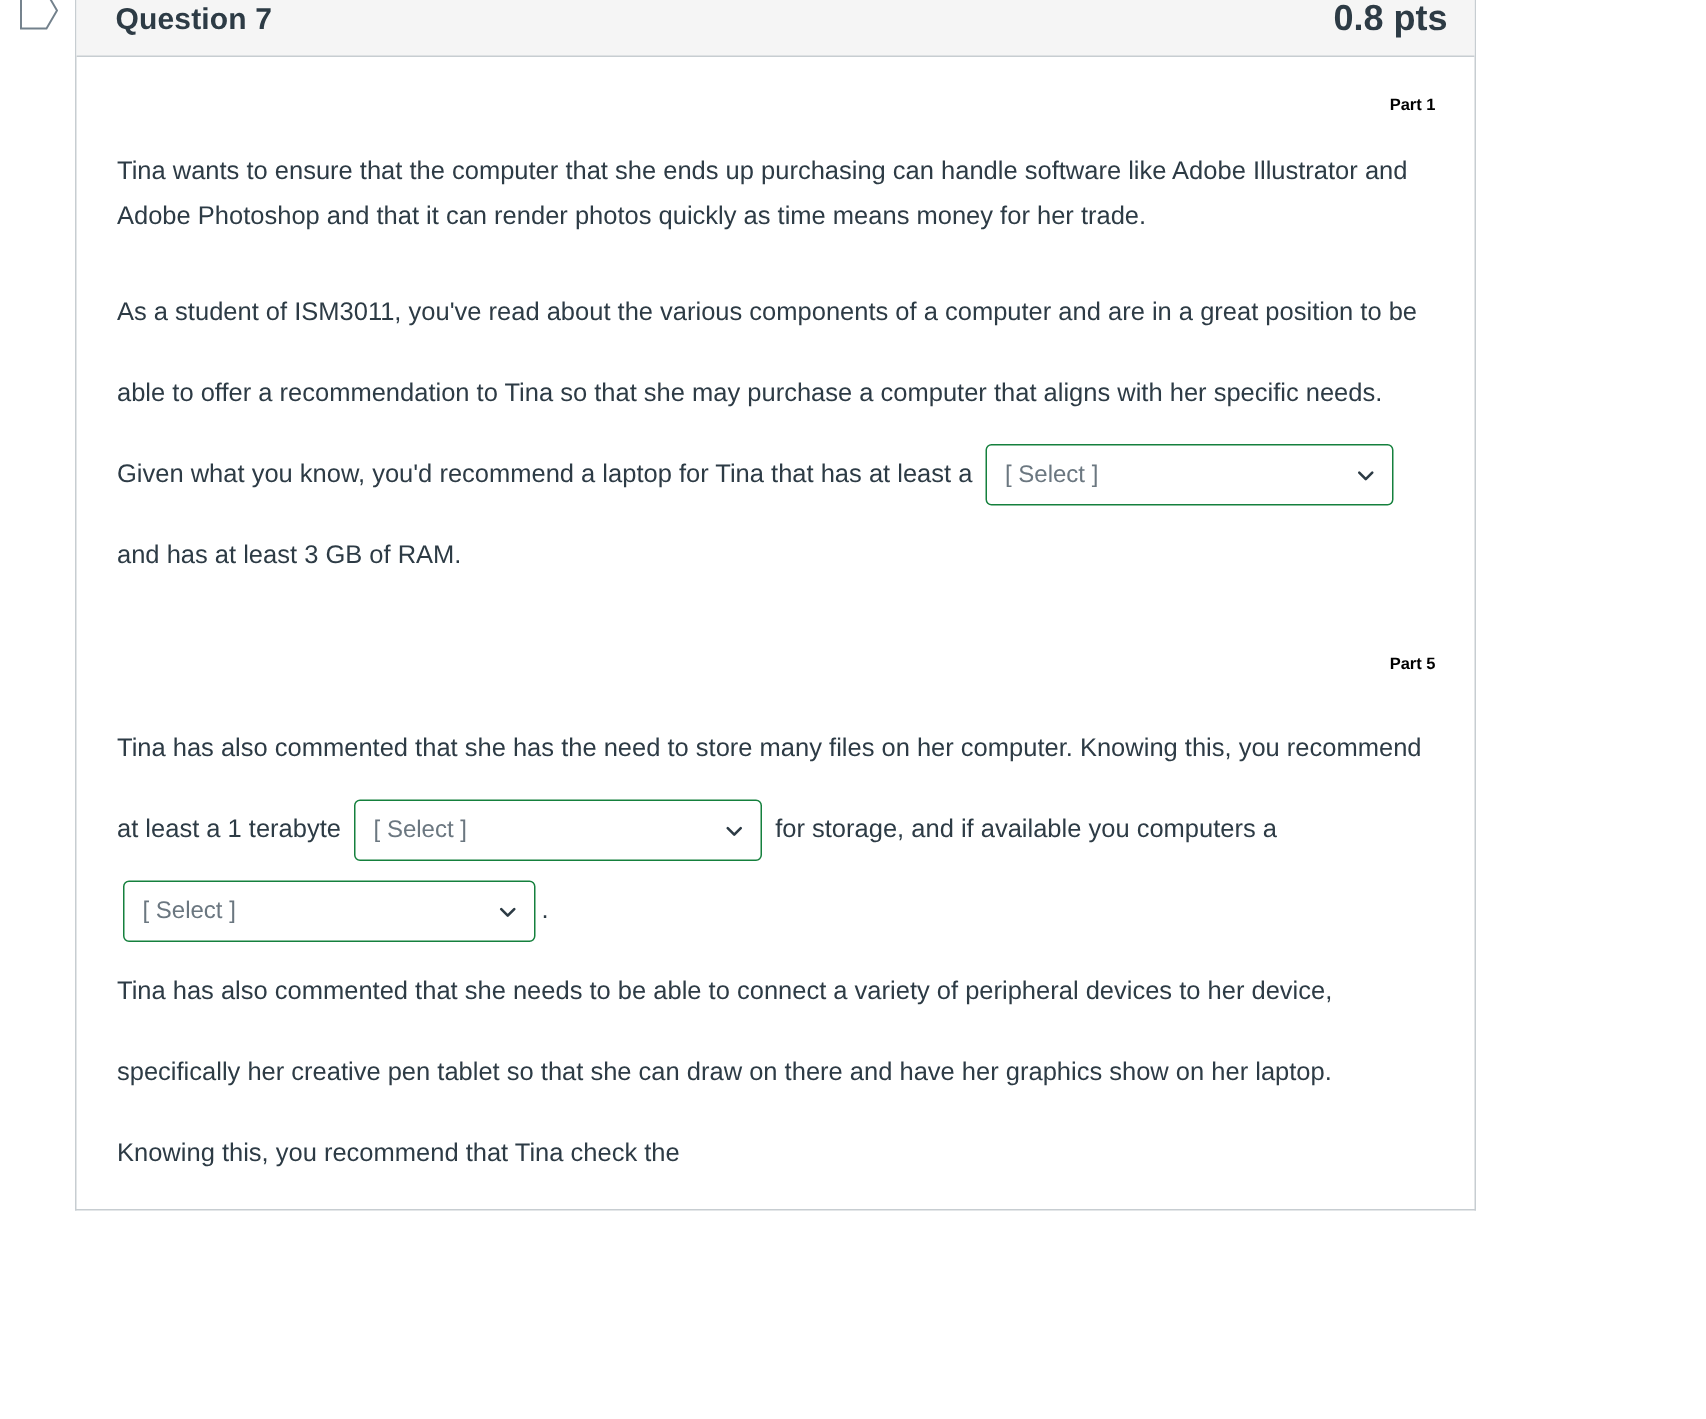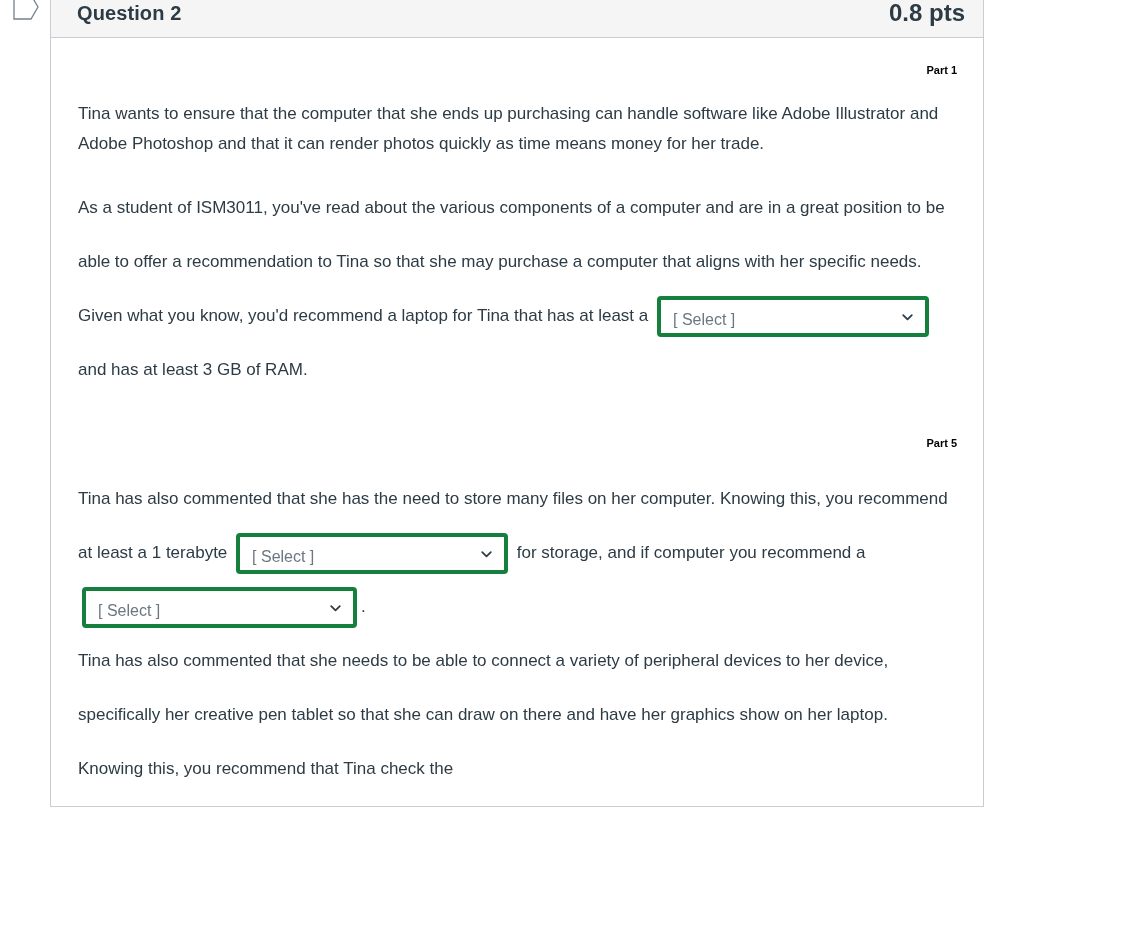--- a/index.html
+++ b/index.html
@@ -95,21 +95,21 @@
     margin-bottom: 0;
     max-width: 900px;
   }
 
   .select-box {
     display: inline-block;
     position: relative;
     vertical-align: middle;
     box-sizing: border-box;
     background: #ffffff;
-    border: 4px solid #15803d;
+    border: 1px solid #15803d;
     border-radius: 4px;
     height: 41px;
     line-height: 39px;
     padding: 0 34px 0 12px;
     font-size: 16px;
     color: #6b7780;
     margin: 0 4px;
     white-space: nowrap;
     overflow: hidden;
   }
@@ -136,21 +136,21 @@
 
   <div class="flag-icon">
     <svg viewBox="0 0 28 26" width="28" height="26" fill="none" stroke="currentColor" stroke-width="1.3">
       <path d="M2 1 L19 1 L26 13 L19 25 L2 25 Z"></path>
     </svg>
   </div>
 
   <div class="question-card">
 
     <div class="question-header">
-      <div class="question-title">Question 2</div>
+      <div class="question-title">Question 7</div>
       <div class="question-points">0.8 pts</div>
     </div>
 
     <div class="question-body">
 
       <div class="part-heading">Part 1</div>
 
 
       <p class="para">Tina wants to ensure that the computer that she ends up purchasing can handle software like Adobe Illustrator and Adobe Photoshop and that it can render photos quickly as time means money for her trade.</p>
 
@@ -172,21 +172,21 @@
       <p class="para has-select">
         <span>Tina has also commented that she has the need to store many files on her computer. Knowing this, you recommend at least a 1 terabyte</span>
         <span class="select-box sel-w2">
           <span>[ Select ]</span>
           <span class="chevron">
             <svg viewBox="0 0 12 12" width="13" height="13" fill="none" stroke="currentColor" stroke-width="1.6" stroke-linecap="round" stroke-linejoin="round">
                 <path d="M2 4.2 L6 8.2 L10 4.2"></path>
               </svg>
           </span>
         </span>
-        <span>for storage, and if computer you recommend a</span>
+        <span>for storage, and if available you computers a</span>
         <span class="select-box sel-w3">
           <span>[ Select ]</span>
           <span class="chevron">
             <svg viewBox="0 0 12 12" width="13" height="13" fill="none" stroke="currentColor" stroke-width="1.6" stroke-linecap="round" stroke-linejoin="round">
                 <path d="M2 4.2 L6 8.2 L10 4.2"></path>
               </svg>
           </span>
         </span><span>.</span>
       </p>
 

